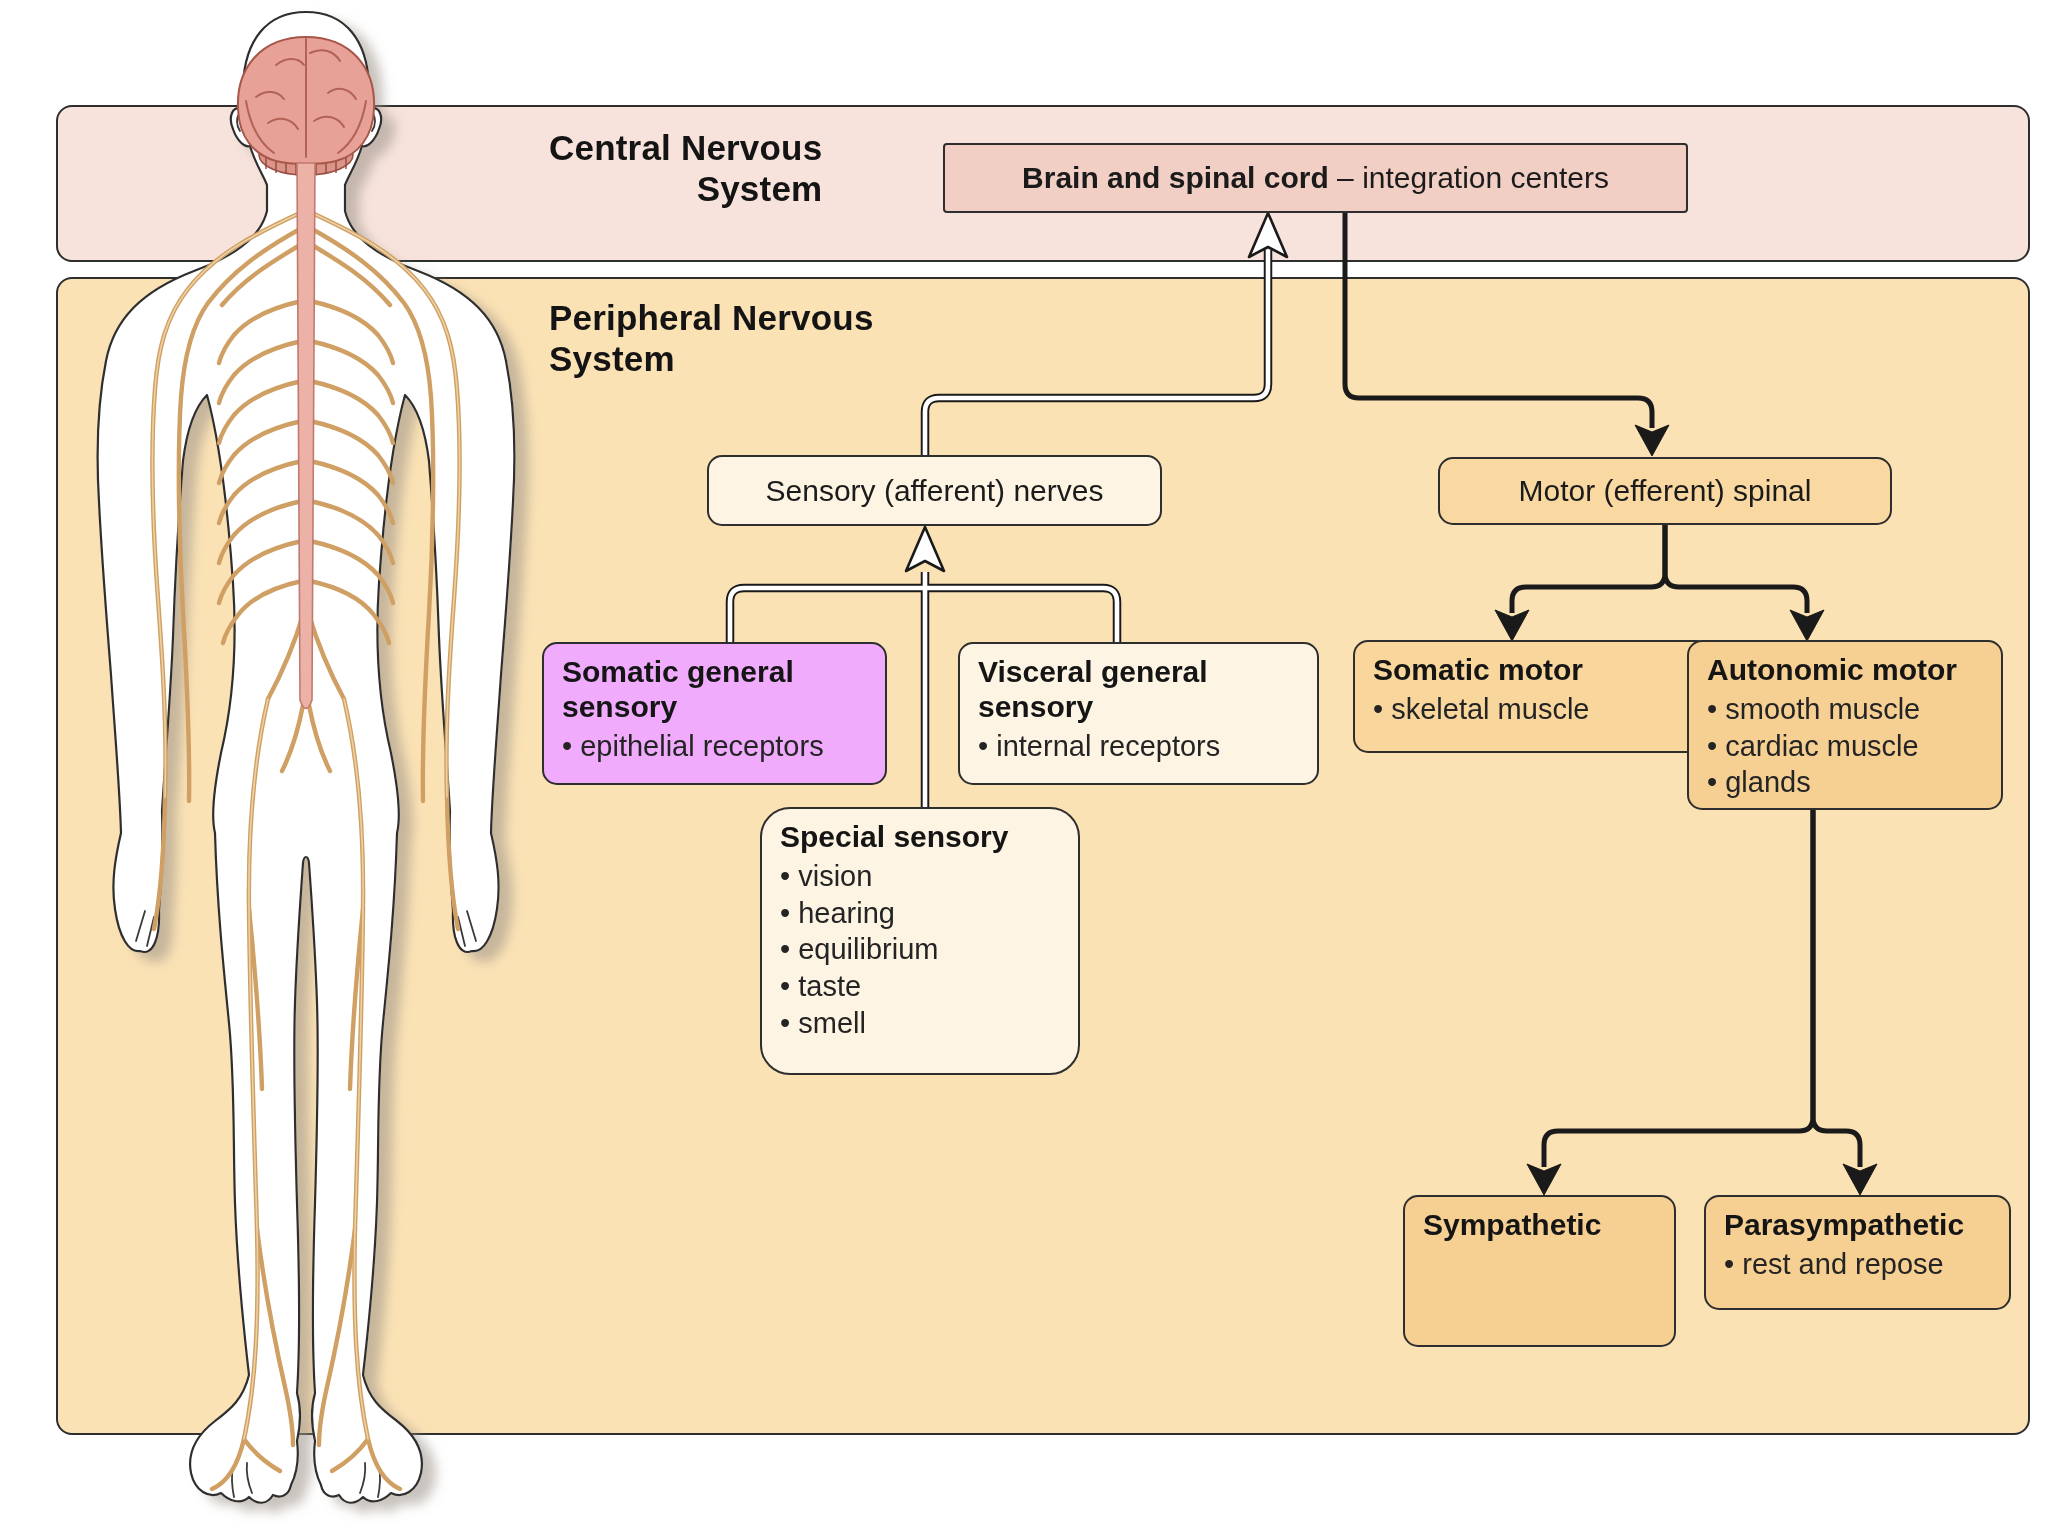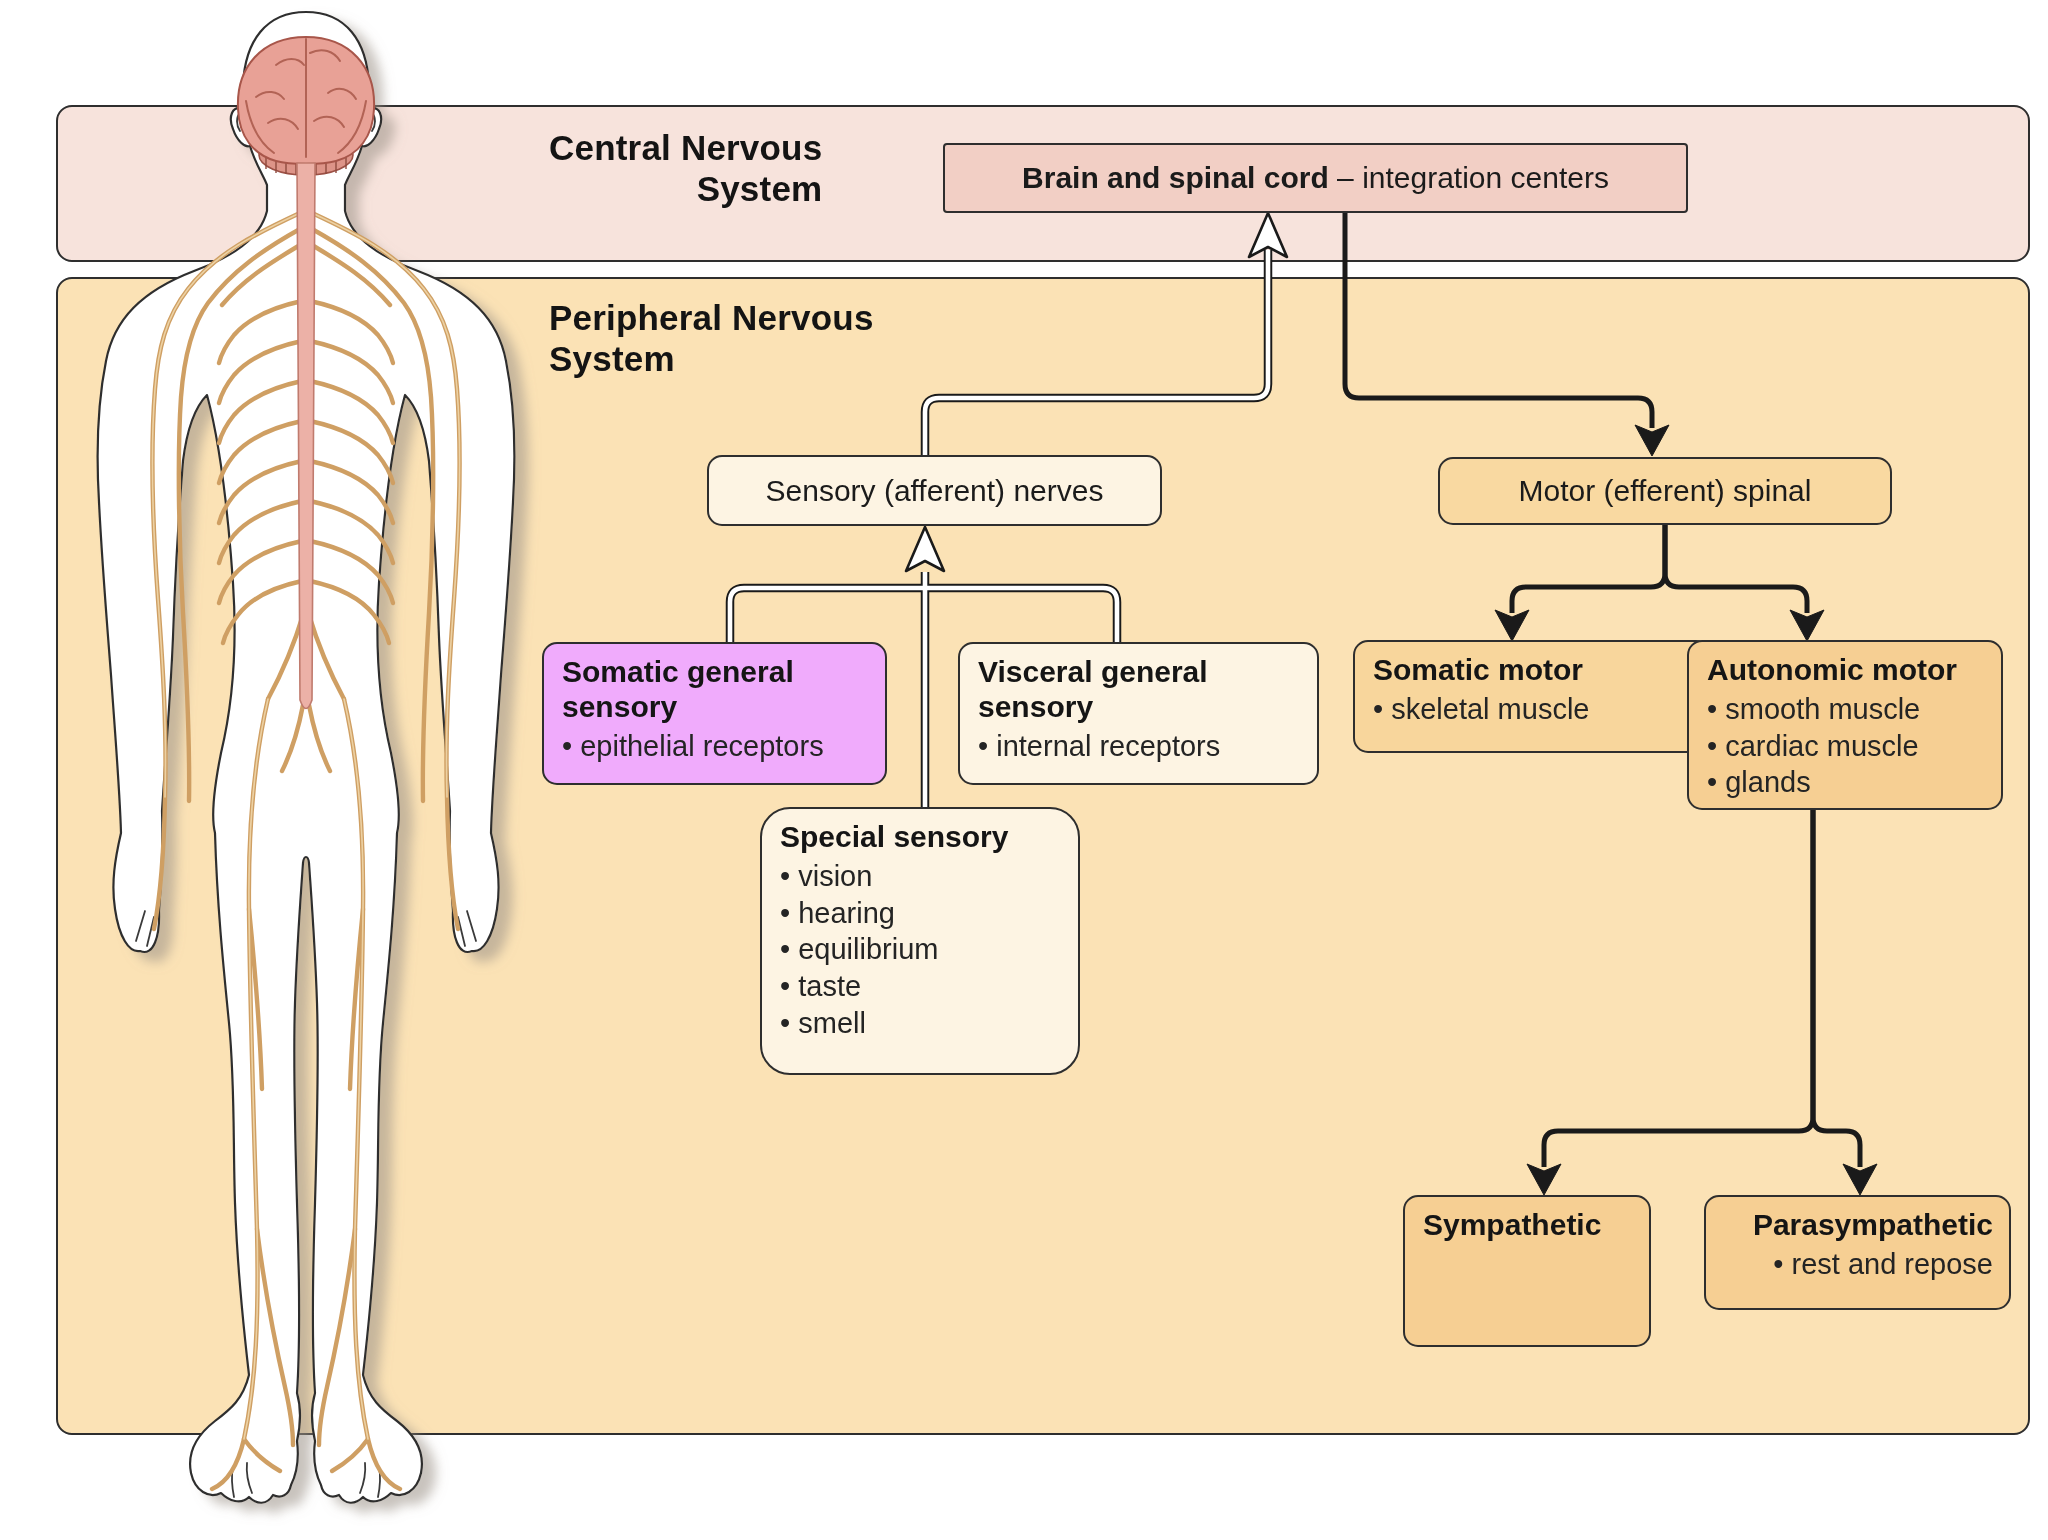--- a/index.html
+++ b/index.html
@@ -33,21 +33,21 @@
   ul.bullets li { padding-left:30px; text-indent:-30px; }
   ul.bullets li::before { content:"\2022\00a0"; }
   #brain-box   { left:943px;  top:143px;  width:745px; height:70px;  border-radius:4px; }
   #sensory-box { left:707px;  top:455px;  width:455px; height:71px; }
   #motor-box   { left:1438px; top:457px;  width:454px; height:68px; }
   #somatic-general-box  { left:542px;  top:642px;  width:345px; height:143px; }
   #visceral-general-box { left:958px;  top:642px;  width:361px; height:143px; }
   #special-sensory-box  { left:760px;  top:807px;  width:320px; height:268px;border-radius:30px; }
   #somatic-motor-box    { left:1353px; top:640px;  width:358px; height:113px; }
   #autonomic-motor-box  { left:1687px; top:640px;  width:316px; height:170px; }
-  #sympathetic-box      { left:1403px; top:1195px; width:248px; height:152px; }
+  #sympathetic-box      { left:1403px; top:1195px; width:273px; height:152px; }
   #parasympathetic-box  { left:1704px; top:1195px; width:307px; height:115px; }
 </style>
 </head>
 <body>
 
 <div class="band" id="cns-band" style="background: rgb(247, 227, 220);"></div>
 <div class="band" id="pns-band" style="background: rgb(251, 226, 181);"></div>
 
 <svg id="body-art" width="520" height="1525" viewBox="0 0 520 1525">
   <defs>
@@ -266,18 +266,18 @@
       <li>smooth muscle</li>
       <li>cardiac muscle</li>
       <li>glands</li>
     </ul>
 </div>
 
 <div class="node list" id="sympathetic-box" style="background: rgb(246, 207, 147);">
   <div class="title">Sympathetic</div>
 </div>
 
-<div class="node list" id="parasympathetic-box" style="background: rgb(246, 207, 147); text-align: right;">
+<div class="node list" id="parasympathetic-box" style="background: rgb(246, 207, 147);">
   <div class="title">Parasympathetic</div>
   <ul class="bullets">
       <li>rest and repose</li>
     </ul>
 </div>
 
 </body></html>

